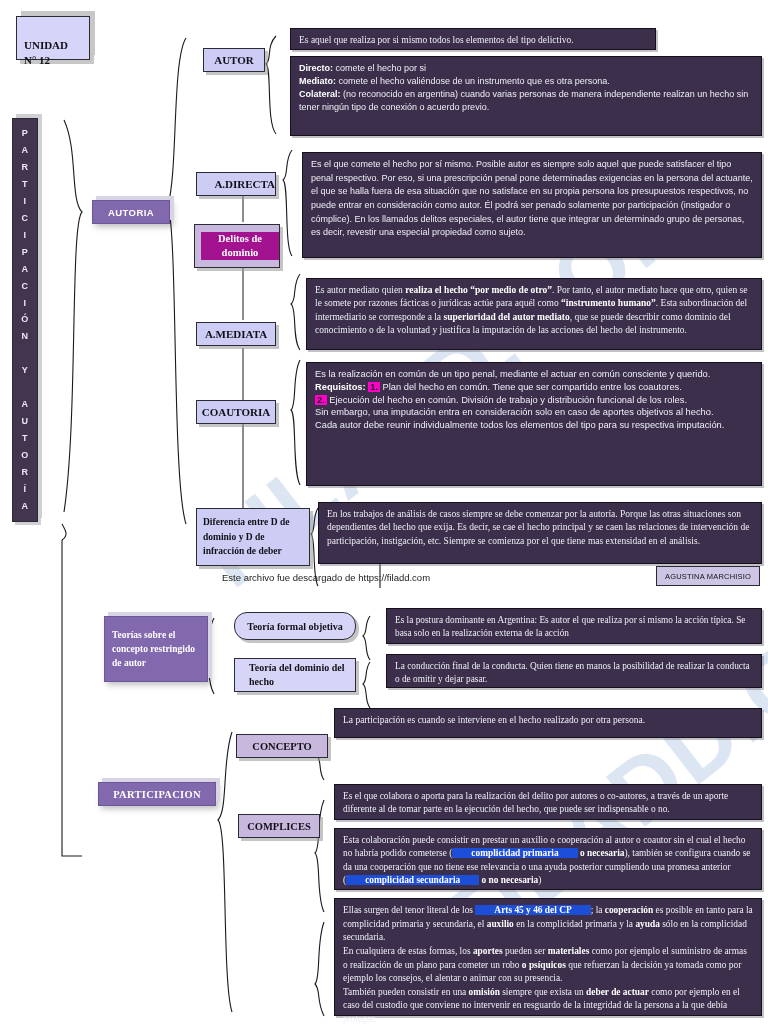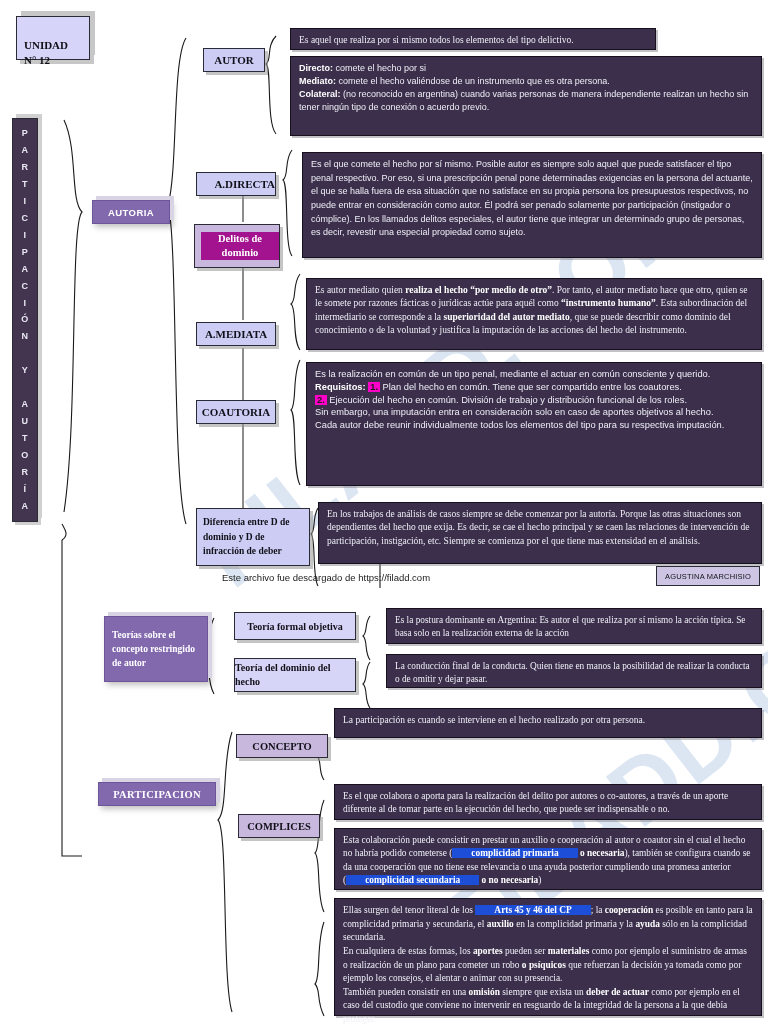--- a/index.html
+++ b/index.html
@@ -240,29 +240,29 @@
     <span>En los trabajos de análisis de casos siempre se debe comenzar por la autoría. Porque las otras situaciones son dependientes del hecho que exija. Es decir, se cae el hecho principal y se caen las relaciones de intervención de participación, instigación, etc. Siempre se comienza por el que tiene mas extensidad en el análisis.</span>
   </div>
 
   <div id="dl-note">Este archivo fue descargado de https://filadd.com</div>
   <div id="author-box">AGUSTINA MARCHISIO</div>
 
   <div class="node violet plain" style="left:104px;top:616px;width:104px;height:66px;font-size:9.5px;font-family:'Liberation Serif',serif;font-weight:bold;text-align:left;justify-content:flex-start;padding:5px 7px;line-height:1.5;">
     <span>Teorías sobre el concepto restringido de autor</span>
   </div>
 
-  <div class="node pale" style="left:234px;top:612px;width:122px;height:28px;font-size:10px;">
+  <div class="node pale" style="left:234px;top:612px;width:122px;height:28px;font-size:10px;border-radius:13px;">
     <span>Teoría formal objetiva</span>
   </div>
 
   <div class="pbox" style="left:386px;top:608px;width:376px;height:36px;font-size:9.3px;line-height:1.42;">
     <span>Es la postura dominante en Argentina: Es autor el que realiza por sí mismo la acción típica. Se basa solo en la realización externa de la acción</span>
   </div>
 
-  <div class="node pale" style="left:234px;top:658px;width:122px;height:34px;font-size:10px;text-align:left;justify-content:flex-start;padding-left:0;line-height:1.4;">
+  <div class="node pale" style="left:234px;top:658px;width:122px;height:34px;font-size:10px;text-align:left;justify-content:flex-start;padding-left:14px;line-height:1.4;">
     <span>Teoría del dominio del hecho</span>
   </div>
 
   <div class="pbox" style="left:386px;top:654px;width:376px;height:34px;font-size:9.3px;line-height:1.42;">
     <span>La conducción final de la conducta. Quien tiene en manos la posibilidad de realizar la conducta o de omitir y dejar pasar.</span>
   </div>
 
   <div class="node violet plain" style="left:98px;top:782px;width:118px;height:24px;font-size:10.5px;font-family:'Liberation Serif',serif;font-weight:bold;letter-spacing:.3px;">
     <span>PARTICIPACION</span>
   </div>

